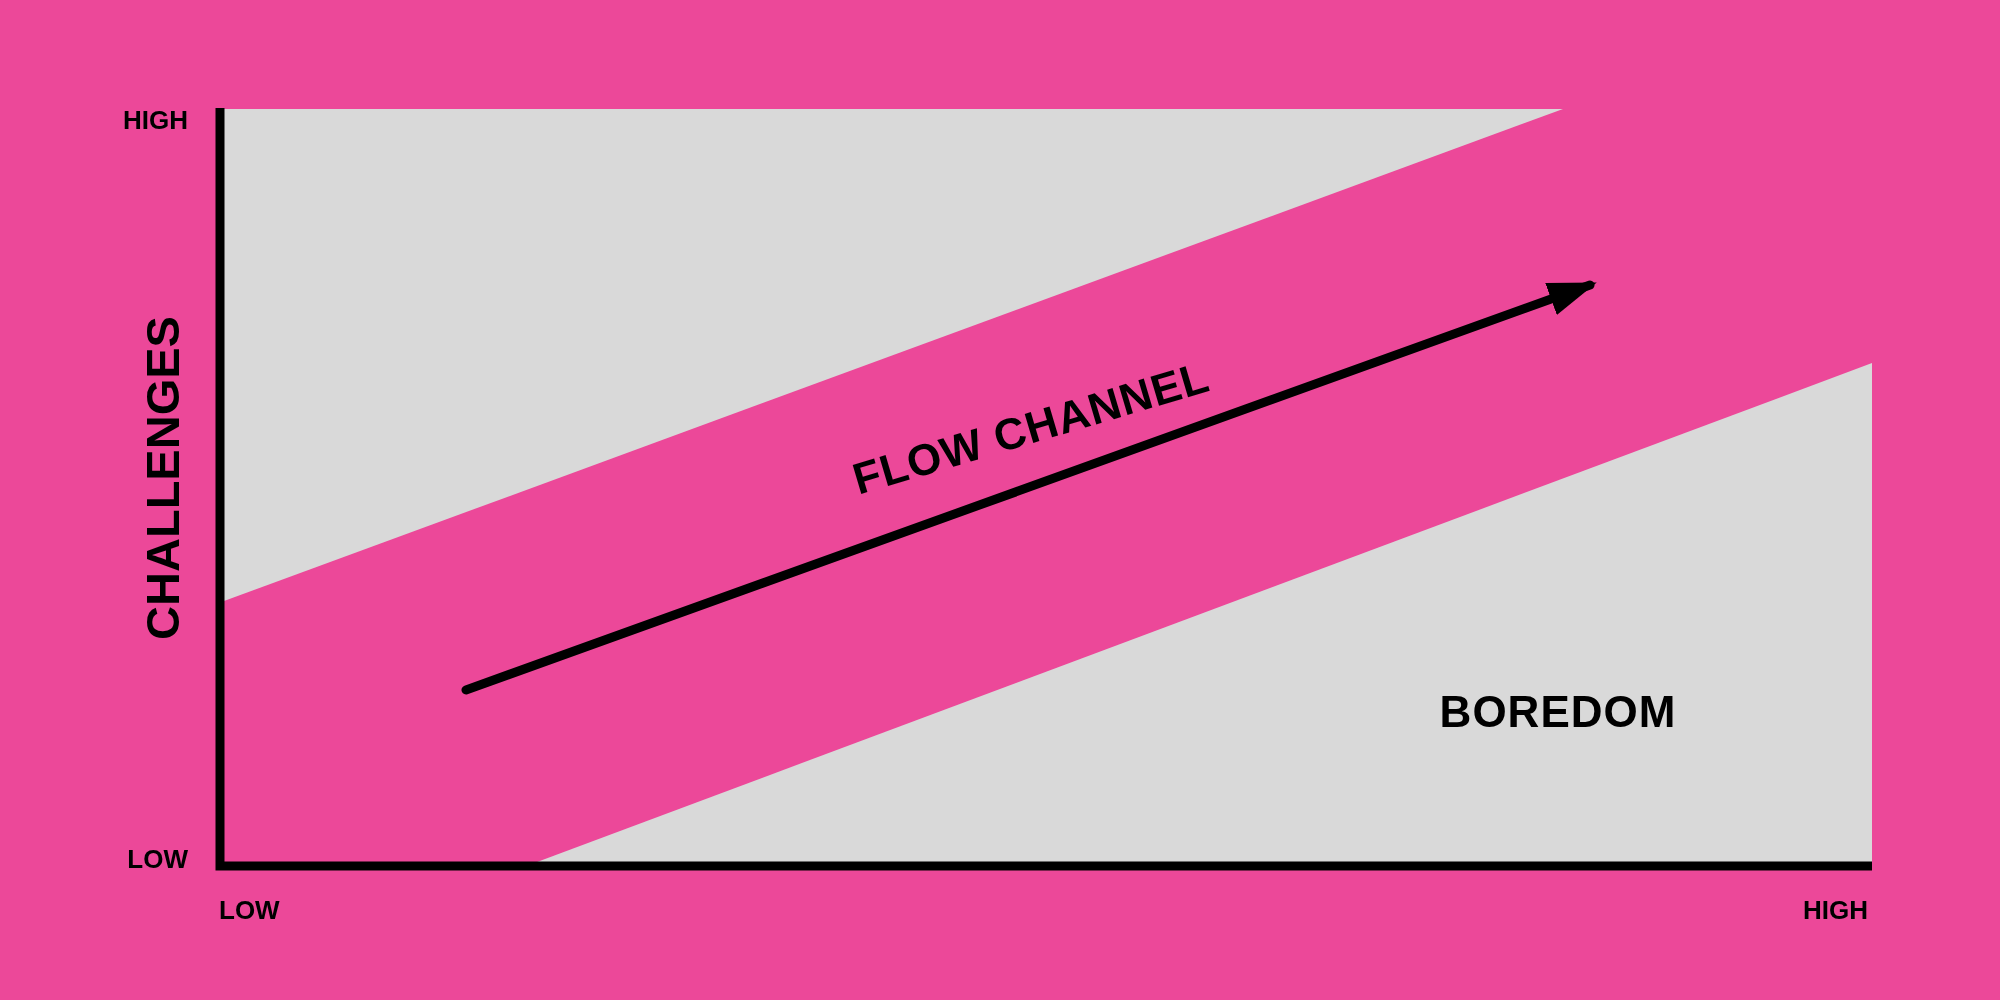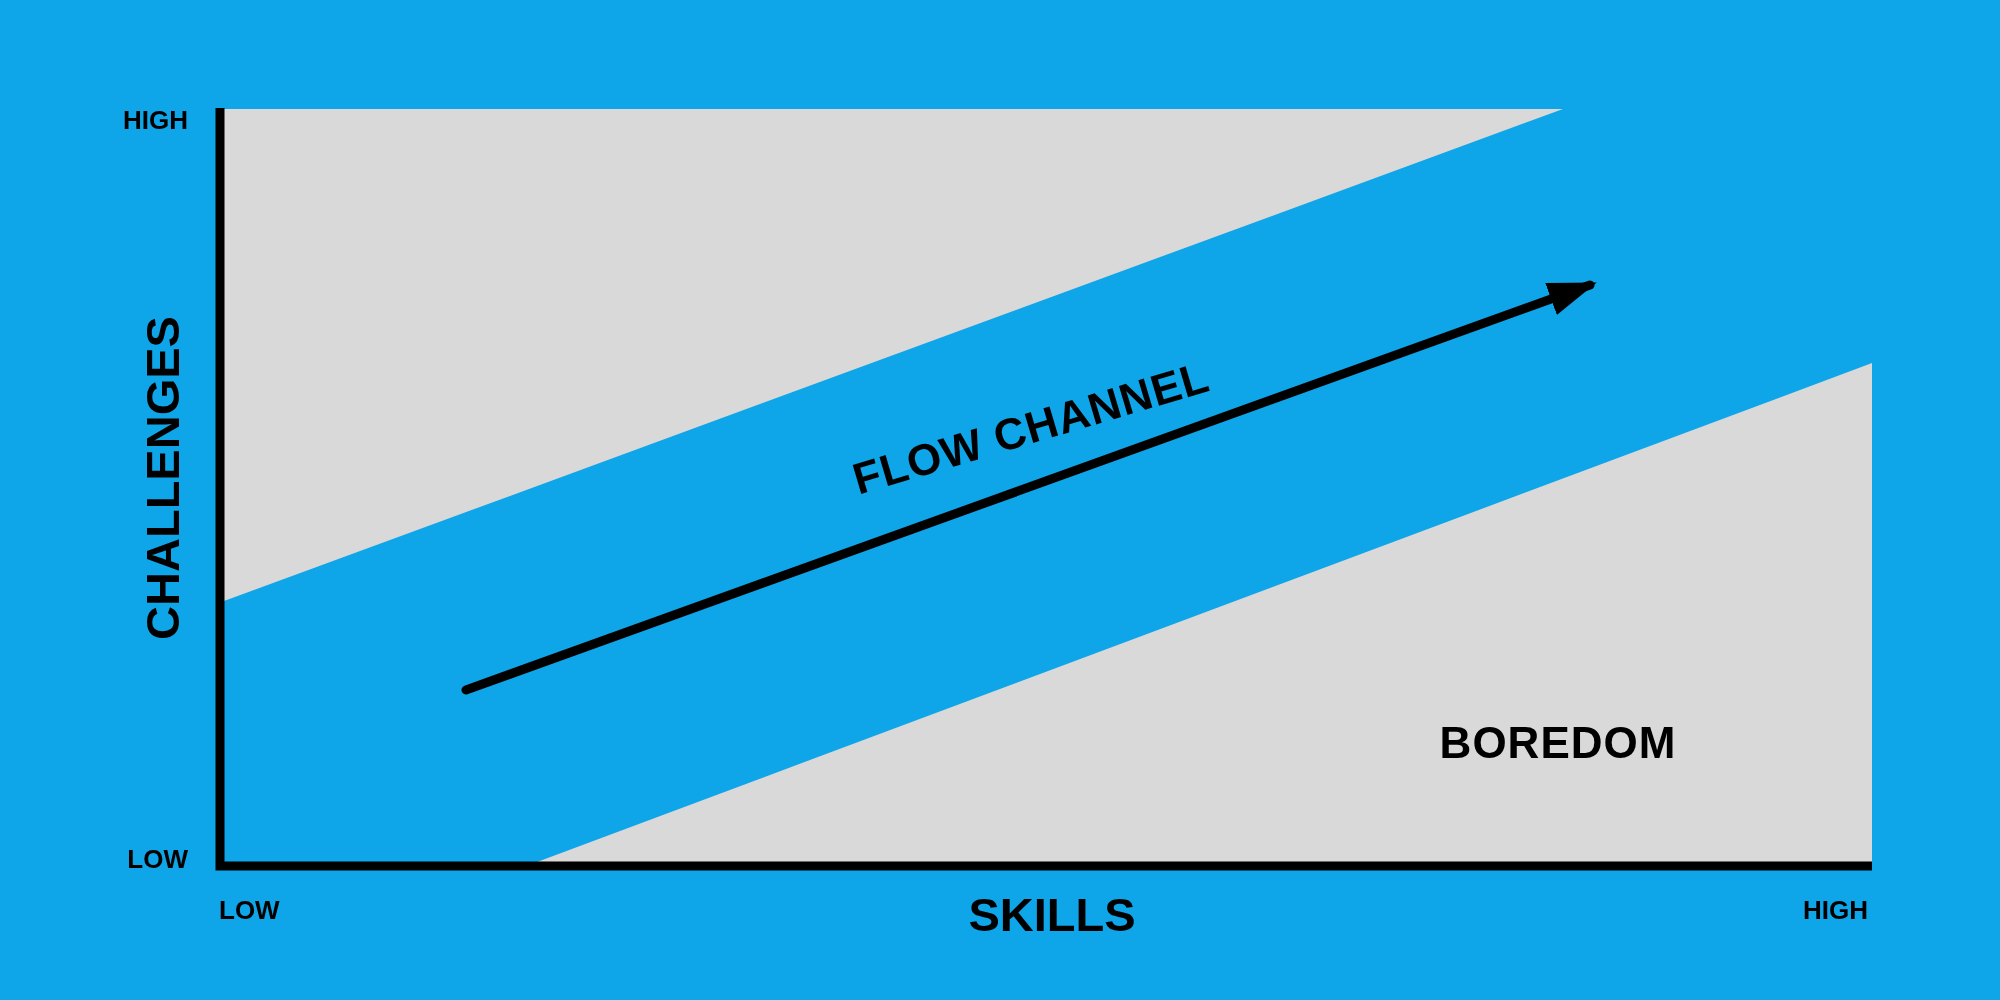--- a/index.html
+++ b/index.html
@@ -4,21 +4,21 @@
 <style>
   html, body {
     margin: 0;
     padding: 0;
     background: #ffffff;
   }
   .canvas {
     position: relative;
     width: 2000px;
     height: 1000px;
-    background: #0ea5e9;
+    background: #ec4899;
     overflow: hidden;
     font-family: "Liberation Sans", "DejaVu Sans", sans-serif;
     color: #000000;
   }
   .layer-svg {
     position: absolute;
     left: 0;
     top: 0;
   }
   .label {
@@ -74,22 +74,21 @@
   </svg>
 
   <div class="label tick align-right" style="left:30px; top:106px; width:158px;">HIGH</div>
 
   <div class="label tick align-right" style="left:30px; top:845px; width:158px;">LOW</div>
 
   <div class="label axis-title align-center rotate-ccw-90" style="left:-157px; top:453px; width:640px; height:50px;">CHALLENGES</div>
 
   <div class="label tick align-left" style="left:219px; top:896px; width:200px;">LOW</div>
 
-  <div class="label axis-title align-center" style="left:852px; top:890px; width:400px;">SKILLS</div>
 
   <div class="label tick align-right" style="left:1670px; top:896px; width:198px;">HIGH</div>
 
 
   <div class="label region-title align-center rotate-flow" style="left:731px; top:401px; width:600px;">FLOW CHANNEL</div>
 
-  <div class="label region-title align-center" style="left:1358px; top:716px; width:400px;">BOREDOM</div>
+  <div class="label region-title align-center" style="left:1358px; top:685px; width:400px;">BOREDOM</div>
 
 </div>
 
 </body></html>

